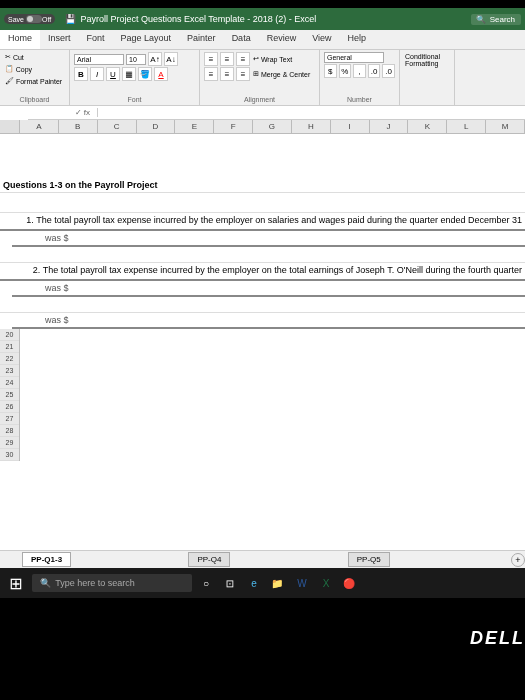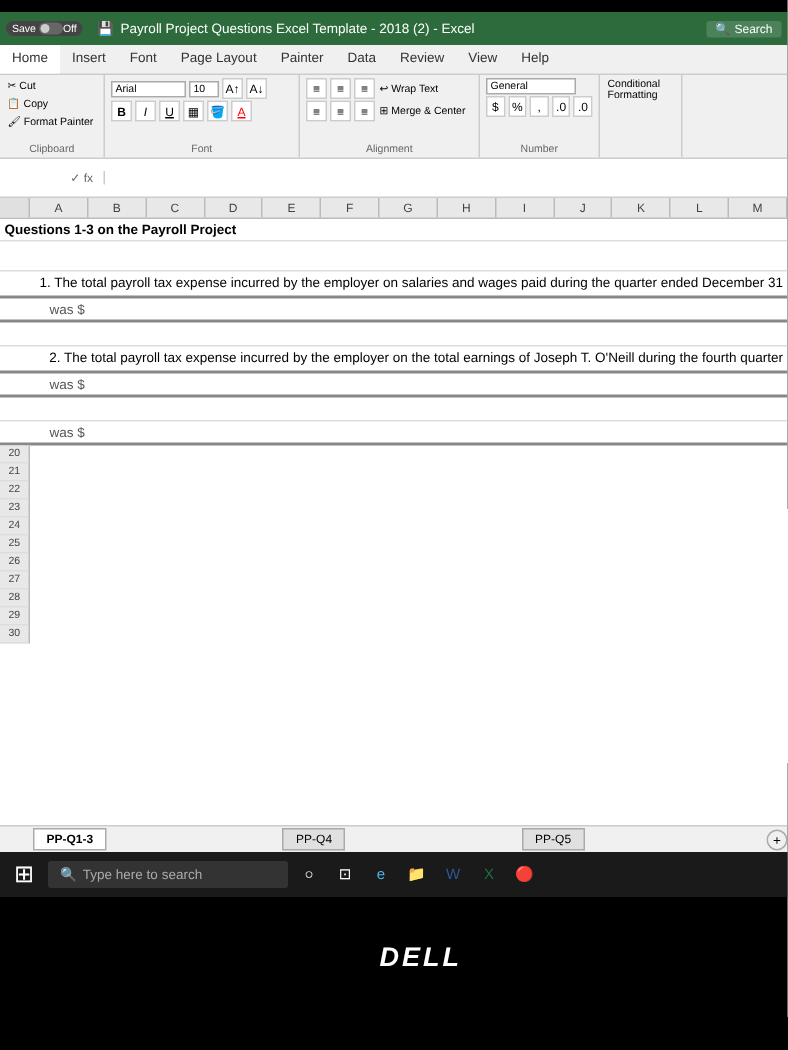--- a/index.html
+++ b/index.html
@@ -17,44 +17,44 @@
 .ribbon-tab.active { background: #fff; }
 .ribbon { background: #f0f0f0; height: 56px; display: flex; border-bottom: 1px solid #ccc; font-size: 8px; }
 .ribbon-group { border-right: 1px solid #ccc; padding: 2px 4px; display: flex; flex-direction: column; justify-content: space-between; }
 .ribbon-group-content { display: flex; gap: 2px; flex-wrap: wrap; align-items: center; }
 .ribbon-group-label { font-size: 7px; color: #666; text-align: center; }
 .clipboard-btn { font-size: 7px; display: flex; align-items: center; gap: 2px; padding: 1px; }
 .font-controls { display: flex; flex-direction: column; gap: 1px; }
 .font-row { display: flex; gap: 2px; align-items: center; }
 .font-select { border: 1px solid #aaa; font-size: 7px; padding: 1px 2px; background: #fff; }
 .btn-sm { width: 14px; height: 14px; border: 1px solid #ccc; background: #fff; display: inline-flex; align-items: center; justify-content: center; font-size: 8px; }
-.formula-bar { display: flex; height: 26px; border-bottom: 1px solid #ccc; background: #fff; align-items: center; }
+.formula-bar { display: flex; height: 14px; border-bottom: 1px solid #ccc; background: #fff; align-items: center; margin-left: 28px; }
 .name-box { width: 40px; border-right: 1px solid #ccc; font-size: 8px; padding: 0 4px; }
 .fx { width: 30px; text-align: center; font-size: 8px; color: #666; border-right: 1px solid #ccc; }
 .col-headers { display: flex; height: 14px; background: #e8e8e8; border-bottom: 1px solid #bbb; }
 .corner { width: 20px; border-right: 1px solid #bbb; background: #e0e0e0; }
 .col-h { flex: 1; min-width: 36px; border-right: 1px solid #bbb; text-align: center; font-size: 8px; line-height: 14px; color: #444; }
 .sheet-body { flex: 1; overflow: hidden; position: relative; background: #fff; }
 .content-row { display: flex; border-bottom: 1px solid #ddd; min-height: 14px; }
 .cell-content { font-size: 9px; padding: 2px 3px; flex: 1; }
-.section-title { font-weight: bold; }
+.section-title { font-weight: bold; margin-top: 44px; }
 .question { border-bottom: 2px solid #888; padding-bottom: 2px; text-align: right; }
-.answer-line { border-bottom: 2px solid #888; padding-left: 30px; color: #555; }
+.answer-line { border-bottom: 2px solid #888; padding-left: 30px; color: #555; margin-left: 12px; }
 .empty-rows { height: 150px; position: relative; }
 .row-nums { position: absolute; left: 0; top: 0; width: 20px; background: #e8e8e8; border-right: 1px solid #bbb; }
 .rn { height: 12px; font-size: 7px; text-align: center; color: #444; border-bottom: 1px solid #ddd; line-height: 12px; }
 .sheet-tabs { height: 18px; background: #f0f0f0; display: flex; align-items: center; border-top: 1px solid #ccc; padding-left: 22px; gap: 1px; justify-content: space-between; }
 .stab { font-size: 8px; padding: 2px 8px; background: #e0e0e0; border: 1px solid #aaa; }
 .stab.active { background: #fff; font-weight: bold; }
 .stab-add { width: 14px; height: 14px; border: 1px solid #aaa; border-radius: 50%; text-align: center; font-size: 9px; line-height: 12px; margin-left: 4px; }
 .taskbar { background: #1a1a1a; height: 30px; display: flex; align-items: center; padding: 0 4px; gap: 4px; }
 .win-btn { color: #fff; width: 24px; height: 24px; display: flex; align-items: center; justify-content: center; }
 .search-tb { background: #333; color: #aaa; font-size: 9px; padding: 4px 8px; border-radius: 2px; width: 160px; display: flex; align-items: center; gap: 4px; }
 .tb-icon { width: 20px; height: 20px; display: flex; align-items: center; justify-content: center; font-size: 10px; }
-.dell { color: #fff; font-size: 18px; font-weight: bold; text-align: center; margin-top: 30px; font-style: italic; letter-spacing: 2px; margin-left: 36px; }
+.dell { color: #fff; font-size: 18px; font-weight: bold; text-align: right; margin-top: 30px; font-style: italic; letter-spacing: 2px; margin-left: 36px; }
 </style>
 </head>
 <body>
 
 <div class="laptop-frame">
 <div class="screen">
 
 <div class="title-bar">
   <div class="autosave">
     <span>Save</span>

